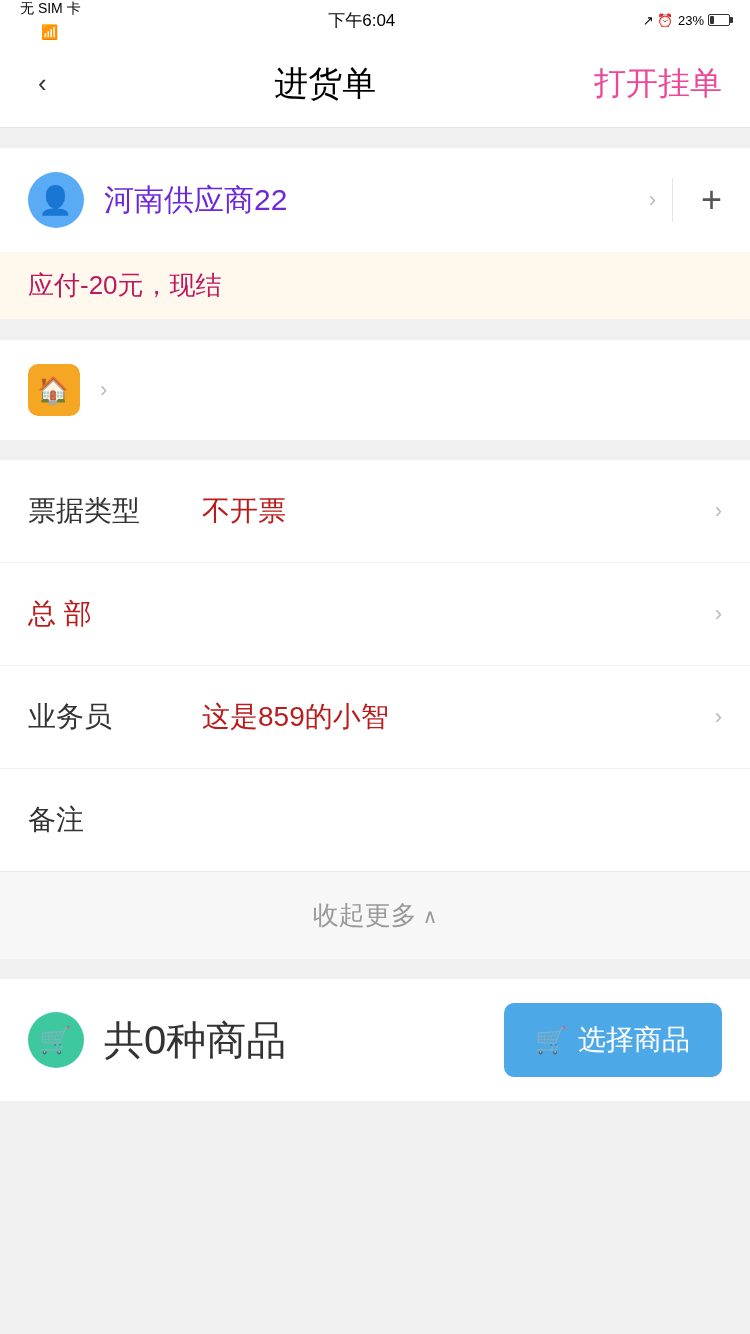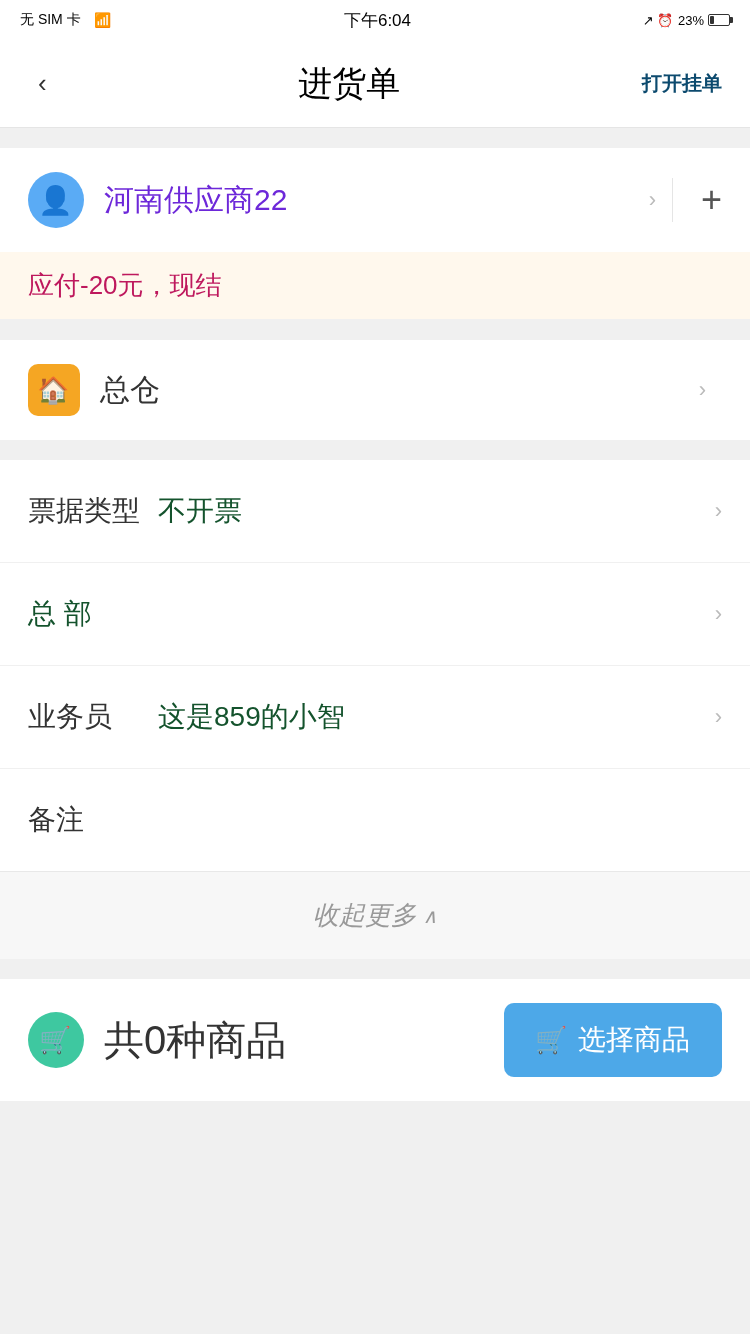--- a/index.html
+++ b/index.html
@@ -17,21 +17,21 @@
       width: 750px;
       height: 40px;
       background: #fff;
       display: flex;
       align-items: center;
       justify-content: space-between;
       padding: 0 20px;
       font-size: 14px;
       color: #000;
     }
-    .status-left { display: flex; align-items: center; gap: 14px; }
+    .status-left { display: flex; align-items: center; gap: 6px; flex-direction: column; }
     .status-center { font-size: 17px; font-weight: 500; }
     .status-right { display: flex; align-items: center; gap: 4px; font-size: 13px; }
     .wifi-icon { font-size: 14px; }
     .battery-bar {
       display: inline-flex;
       align-items: center;
       width: 22px;
       height: 12px;
       border: 1.5px solid #333;
       border-radius: 2px;
@@ -72,24 +72,23 @@
       color: #333;
       cursor: pointer;
       padding: 10px;
     }
     .nav-title {
       font-size: 34px;
       font-weight: 500;
       color: #000;
     }
     .nav-action {
-      font-size: 20px;
-      color: #0c4a6e;
-      cursor: pointer;
-      font-weight: bold;
+      font-size: 32px;
+      color: #ec4899;
+      cursor: pointer;
     }
 
     
     .section-divider {
       width: 750px;
       height: 20px;
       background: #f0f0f0;
     }
 
     
@@ -181,54 +180,54 @@
     .form-section {
       background: #fff;
       margin-top: 20px;
     }
     .form-row {
       display: flex;
       align-items: center;
       padding: 32px 28px;
       border-bottom: 1px solid #f0f0f0;
       cursor: pointer;
+      gap: 44px;
     }
     .form-row:last-child {
       border-bottom: none;
     }
     .form-label {
       font-size: 28px;
       color: #333;
       width: 130px;
       flex-shrink: 0;
     }
     .form-value {
       font-size: 28px;
-      color: #14532d;
+      color: #b91c1c;
       flex: 1;
     }
     .form-value.placeholder {
       color: #ccc;
     }
     .form-chevron {
       font-size: 22px;
       color: #bbb;
     }
 
     
     .collapse-row {
       background: #f7f7f7;
       display: flex;
       align-items: center;
       justify-content: center;
       padding: 26px 28px;
       border-top: 1px solid #e8e8e8;
       cursor: pointer;
       margin-top: 0;
-      font-style: italic;
     }
     .collapse-text {
       font-size: 26px;
       color: #999;
     }
     .collapse-arrow {
       font-size: 20px;
       color: #999;
       margin-left: 6px;
     }
@@ -324,21 +323,20 @@
   <div class="notice-banner">
     <span>应付-20元，现结</span>
   </div>
 </div>
 
 <div class="white-section" style="margin-top:20px;">
   <div class="warehouse-row">
     <div class="warehouse-icon">
       <span>🏠</span>
     </div>
-    <span class="warehouse-name">总仓</span>
     <span class="chevron-icon">›</span>
   </div>
 </div>
 
 <div class="form-section">
 
   <div class="form-row">
     <span class="form-label">票据类型</span>
     <span class="form-value">不开票</span>
     <span class="form-chevron">›</span>

